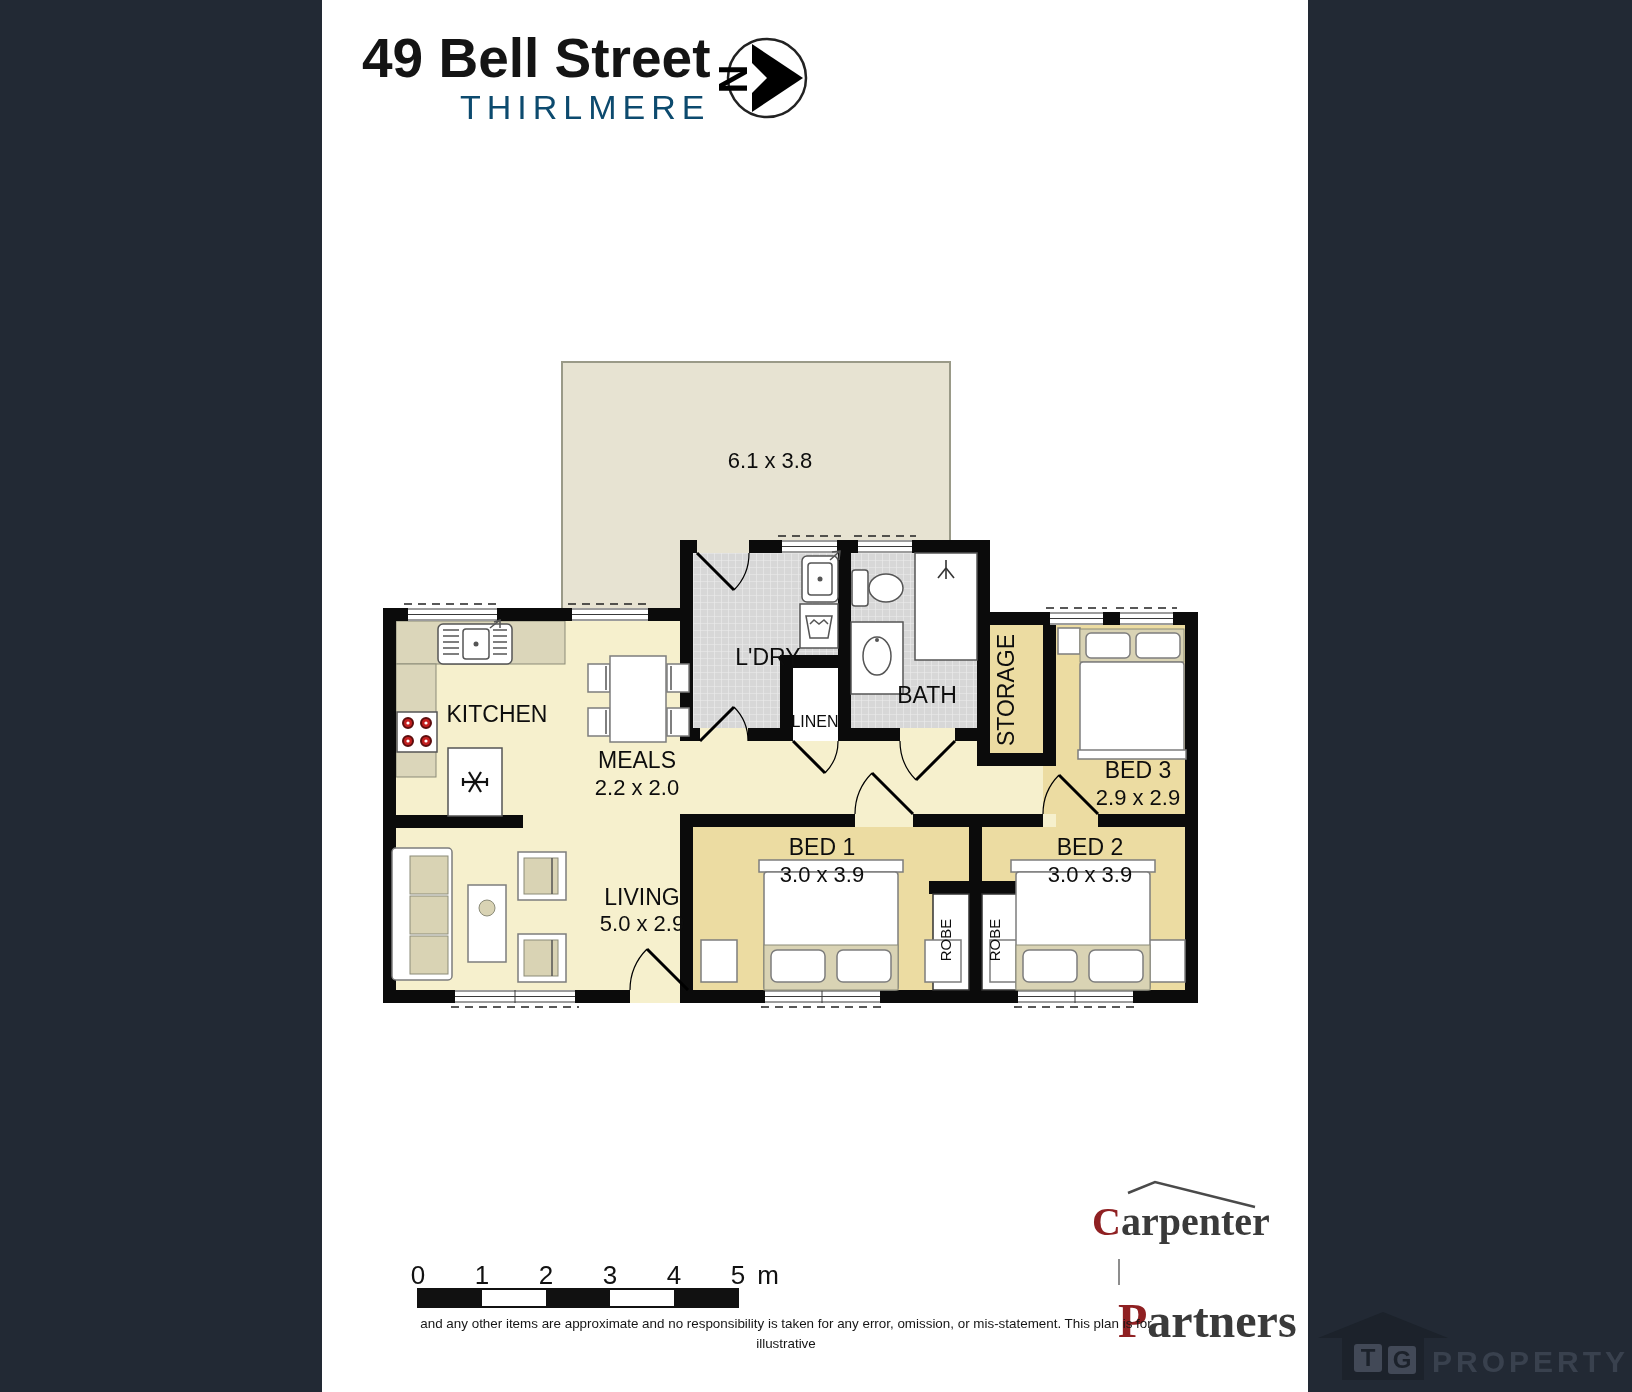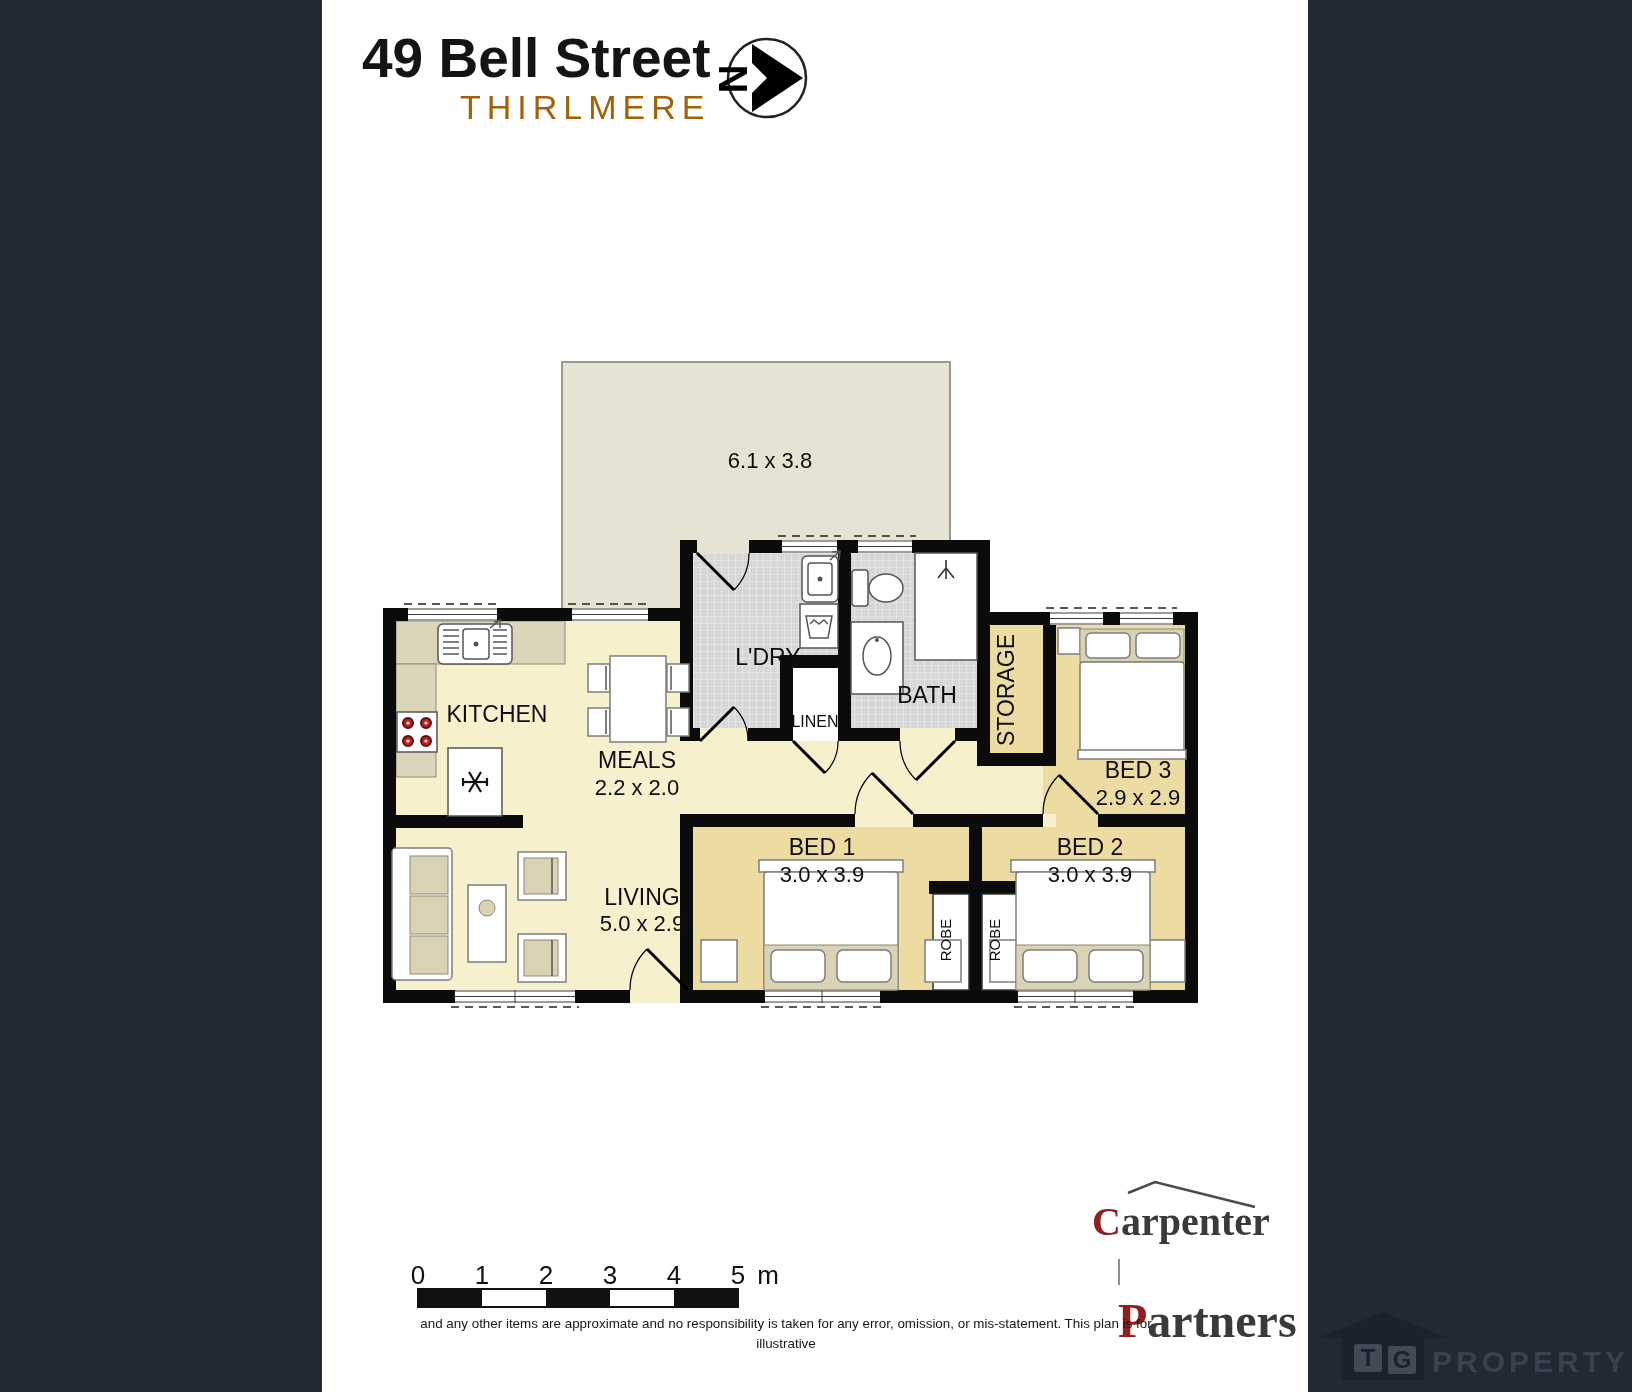--- a/index.html
+++ b/index.html
@@ -3,21 +3,21 @@
 <meta charset="utf-8">
 <style>
   html,body{margin:0;padding:0;}
   .page{position:relative;width:1632px;height:1392px;background:#ffffff;overflow:hidden;
         font-family:"Liberation Sans",sans-serif;}
   .sidebar{position:absolute;top:0;height:100%;background:#222934;}
   .sidebar.left{left:0;width:322px;}
   .sidebar.right{left:1308px;width:324px;}
   .title-block{position:absolute;left:362px;top:22px;display:inline-block;text-align:right;margin-top:8px;}
   .title-block h1{margin:0;font-size:55px;font-weight:bold;color:#141414;letter-spacing:0;line-height:1.05;}
-  .title-block .suburb{font-size:34px;color:#a16207;letter-spacing:6px;margin-top:0;}
+  .title-block .suburb{font-size:34px;color:#0c4a6e;letter-spacing:6px;margin-top:0;}
   .plan-svg{position:absolute;left:0;top:0;}
   .wall{fill:#0b0b0b;}
   .floor-pale{fill:#f6f0cd;}
   .floor-tan{fill:#ecdca2;}
   .deck{fill:#e7e3d2;}
   .deck-edge{stroke:#9a9a88;stroke-width:2;fill:none;}
   .counter{fill:#dbd6ba;stroke:#8b8b79;stroke-width:1;}
   .furn{fill:#ffffff;stroke:#7d7d7d;stroke-width:1.5;}
   .cushion{fill:#d9d3b4;stroke:#8b8b79;stroke-width:1;}
   .fix{fill:#ffffff;stroke:#555;stroke-width:1.5;}

